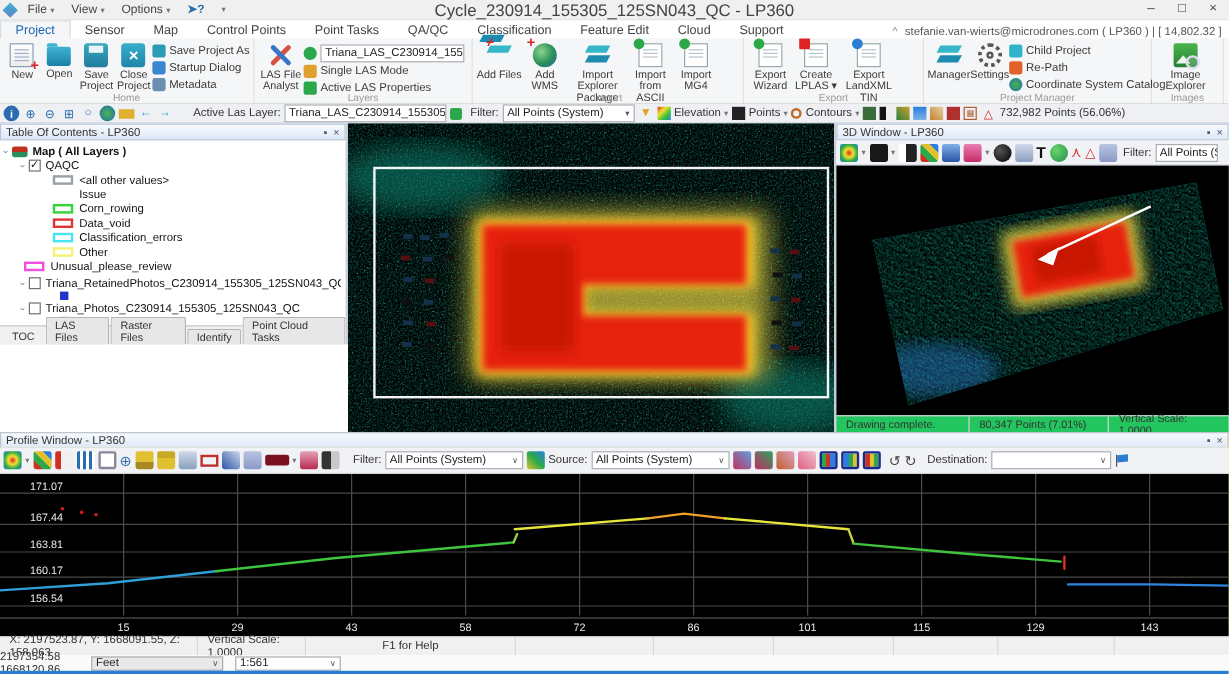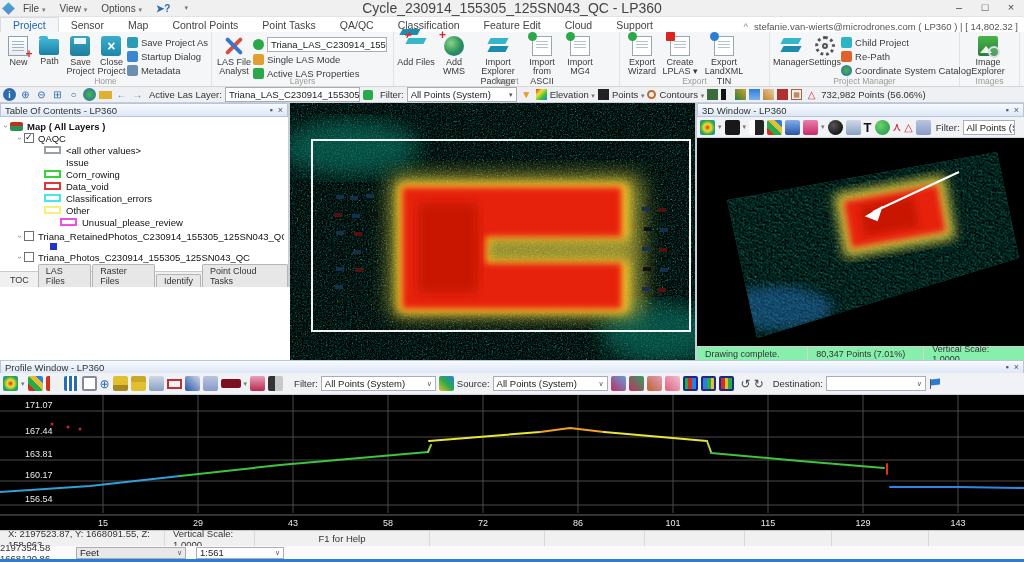--- a/index.html
+++ b/index.html
@@ -73,21 +73,21 @@
   .subsw{height:9px;display:flex;align-items:center}
   .toctabs{position:absolute;left:0;bottom:0;right:0;height:16px;background:#f0f0f0;border-top:1px solid #c9c9c9;display:flex;align-items:flex-end;padding-left:2px;gap:1px}
   .toctab{font-size:9px;color:#333;border:1px solid #b5b5b5;border-bottom:none;background:#e7e7e7;padding:1px 7px;border-radius:2px 2px 0 0}
   .toctab.active{background:#f0f0f0;border:none;padding:2px 8px}
   
   #mapview{left:290px;top:103px;width:405px;height:257px;background:#000}
   #win3d{left:695px;top:103px;width:329px;height:257px;background:#f0f2f5;border-left:2px solid #c9ced6}
   #toolbar3d{position:absolute;left:0;top:14px;width:100%;height:21px;background:#f0f2f5;border-bottom:1px solid #cfd4da;display:flex;align-items:center;gap:3px;padding:0 3px;white-space:nowrap}
   .t3i{width:15px;height:15px;border-radius:2px;flex:none}
   #view3d{position:absolute;left:0;top:35px;width:329px;height:208px;background:#000}
-  #status3d{position:absolute;left:0;bottom:0;width:100%;height:14px;background:#86efac;border-top:1px solid #cfcfcf;display:flex;align-items:flex-start;font-size:9px;color:#333}
+  #status3d{position:absolute;left:0;bottom:0;width:100%;height:14px;background:#22c55e;border-top:1px solid #cfcfcf;display:flex;align-items:flex-start;font-size:9px;color:#333}
   #status3d span{padding:0 8px;border-right:1px solid #d5d5d5;height:100%;display:flex;align-items:center}
   
   #profile{left:0;top:360px;width:1024px;height:170px;background:#fde047}
   #proftoolbar{position:absolute;left:0;top:13px;width:100%;height:22px;display:flex;align-items:center;gap:3px;padding:0 3px;background:#f0f2f5;border-bottom:1px solid #cfd4da;white-space:nowrap}
   #profplot{position:absolute;left:0;top:35px;width:1024px;height:135px;background:#000}
   
   #sb1{left:0;top:530px;width:1024px;height:16px;background:#f0f0f0;border-top:1px solid #c9c9c9;display:flex;align-items:center;font-size:9.5px;color:#333}
   .sbcell{height:100%;display:flex;align-items:center;padding:0 8px;border-right:1px solid #d8d8d8}
   #sb2{left:0;top:546px;width:1024px;height:13px;background:#fafafa;display:flex;align-items:center;font-size:9.5px;color:#333}
   #bluestrip{left:0;top:559px;width:1024px;height:3px;background:#2b7cd3}
@@ -135,21 +135,21 @@
   </div>
 
   <div id="ribbon" class="abs">
     <div class="rgroup" style="width:212px">
       <div class="rbig">
           <span class="ic ic-doc"></span>
           <span>New</span>
         </div>
       <div class="rbig">
           <span class="ic ic-folder"></span>
-          <span>Path</span>
+          <span>Open</span>
         </div>
       <div class="rbig">
           <span class="ic ic-disk"></span>
           <span>Save Project</span>
         </div>
       <div class="rbig">
           <span class="ic ic-xbox"></span>
           <span>Close Project</span>
         </div>
       <div class="rsmallcol">
@@ -266,21 +266,21 @@
   <div id="maptoolbar" class="abs">
     <span class="tbi" style="background:#2b6cb0;color:#fff;border-radius:50%;font-size:9px;font-weight:bold">i</span>
     <span class="tbi">⊕</span>
     <span class="tbi">⊖</span>
     <span class="tbi">⊞</span>
     <span class="tbi">○</span>
     <span class="tbi" style="background:radial-gradient(circle,#4ab54a,#1f6db0);border-radius:50%"></span>
     <span class="tbi" style="background:#e0b030;height:8px"></span>
     <span class="tbi" style="color:#2aa0c8">←</span>
     <span class="tbi" style="color:#2aa0c8">→</span>
-    <span class="lab" style="margin-left:2px">Active Las Layer:</span>
+    <span class="lab" style="margin-left:14px">Active Las Layer:</span>
     <span class="combo" style="width:135px">
         <span>Triana_LAS_C230914_155305_1</span>
       </span>
     <span class="tbi" style="background:#2aa84a;border-radius:2px;width:10px;height:10px"></span>
     <span class="lab" style="margin-left:4px">Filter:</span>
     <span class="combo" style="width:110px">
         <span>All Points (System)</span>
         <span class="arr">▾</span>
       </span>
     <span class="tbi" style="color:#e0a020">▼</span>
@@ -337,21 +337,21 @@
           <span>Data_void</span>
         </div>
       <div class="trow" style="padding-left:44px">
           <span class="sw" style="border-color: rgb(73, 229, 239);"></span>
           <span>Classification_errors</span>
         </div>
       <div class="trow" style="padding-left:44px">
           <span class="sw" style="border-color: rgb(242, 242, 118);"></span>
           <span>Other</span>
         </div>
-      <div class="trow" style="padding-left:60px">
+      <div class="trow" style="padding-left:20px">
           <span class="sw" style="border-color: rgb(240, 79, 226);"></span>
           <span>Unusual_please_review</span>
         </div>
       <div class="trow" style="padding-left:14px;margin-top:2px">
           <span class="car exp">›</span>
           <span class="cb"></span>
           <span>Triana_RetainedPhotos_C230914_155305_125SN043_QC</span>
         </div>
       <div class="subsw" style="padding-left:50px">
           <span style="width: 7px; height: 7px; background: rgb(34, 51, 204);"></span>

